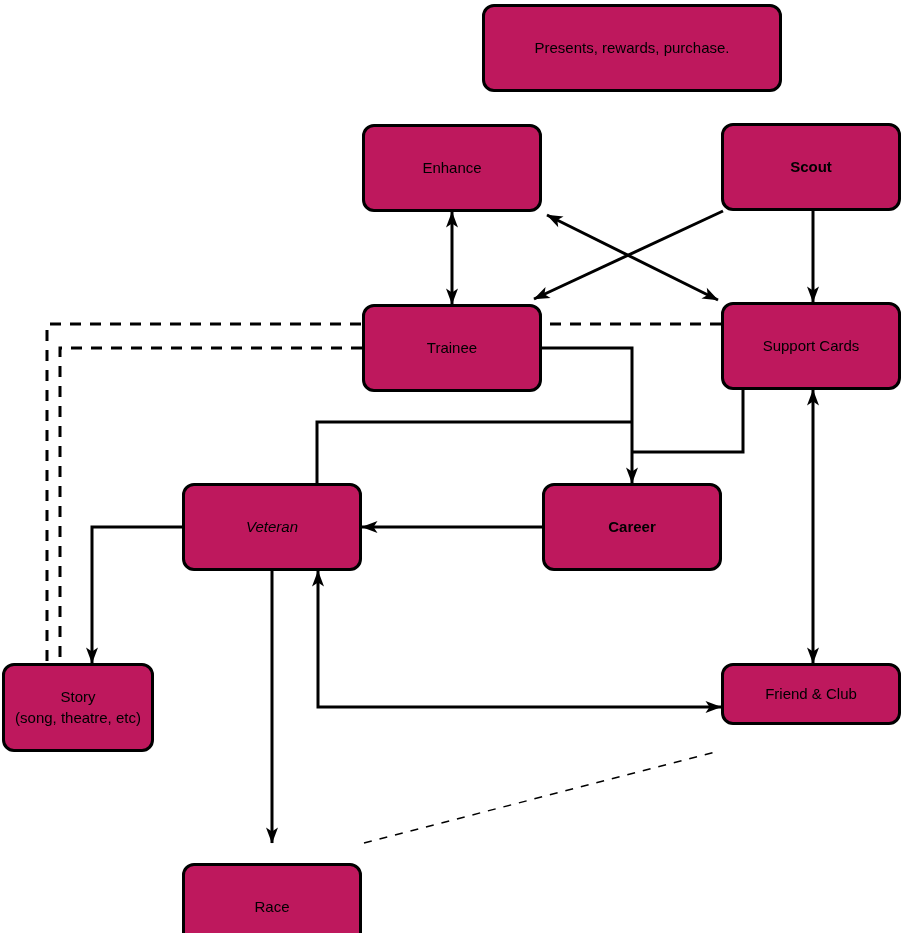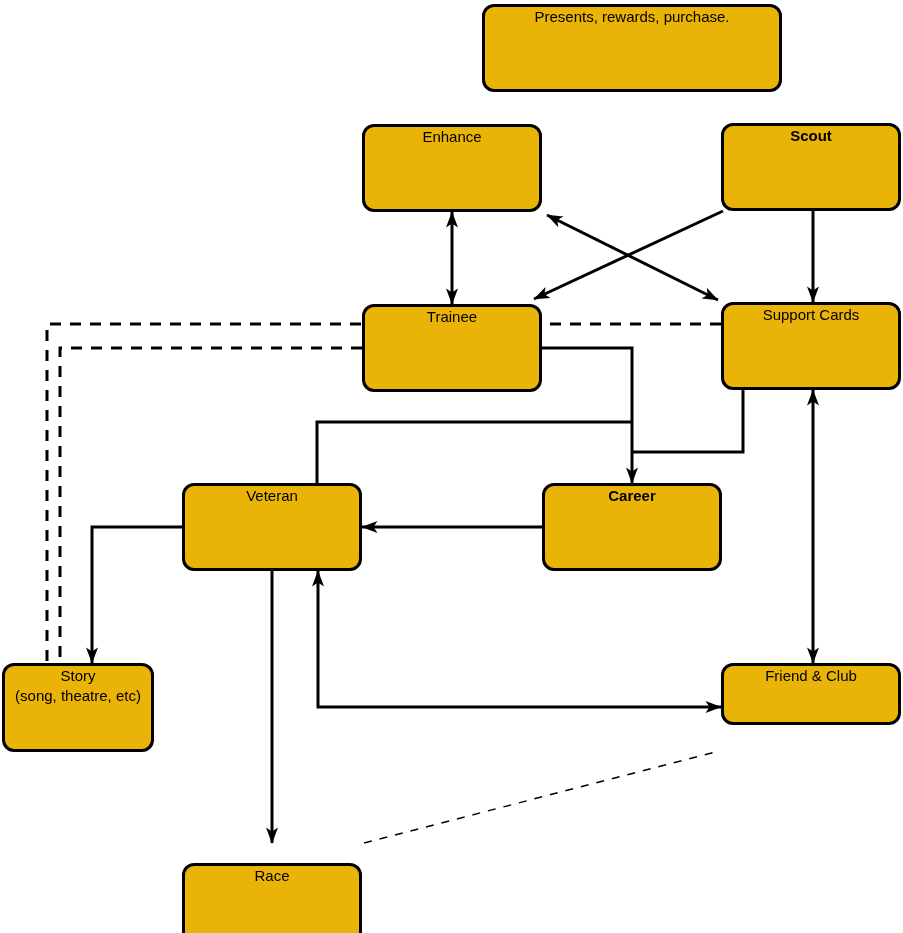--- a/index.html
+++ b/index.html
@@ -19,27 +19,27 @@
   .edge {
     stroke: #000000;
     stroke-width: 3;
     fill: none;
   }
   .edge.dashed { stroke-dasharray: 11 9; }
   .edge.thin { stroke-width: 1.5; stroke-dasharray: 8 8; }
   .node {
     position: absolute;
     box-sizing: border-box;
-    background: #eab308;
+    background: #be185d;
     border: 3px solid #000000;
     border-radius: 12px;
     display: flex;
     flex-direction: column;
     align-items: center;
-    justify-content: flex-start;
+    justify-content: center;
     text-align: center;
     font-size: 15px;
     line-height: 1.35;
     color: #000000;
   }
 </style>
 </head>
 <body>
 
 <div class="canvas">
@@ -82,21 +82,21 @@
   </div>
 
   <div class="node" style="left:362px; top:304px; width:180px; height:88px;">
     <span>Trainee</span>
   </div>
 
   <div class="node" style="left:721px; top:302px; width:180px; height:88px;">
     <span>Support Cards</span>
   </div>
 
-  <div class="node" style="left:182px; top:483px; width:180px; height:88px;">
+  <div class="node" style="left:182px; top:483px; width:180px; height:88px;font-style:italic;">
     <span>Veteran</span>
   </div>
 
   <div class="node" style="left:542px; top:483px; width:180px; height:88px;font-weight:bold;">
     <span>Career</span>
   </div>
 
   <div class="node" style="left:2px; top:663px; width:152px; height:89px;">
     <span>Story</span>
     <span>(song, theatre, etc)</span>

